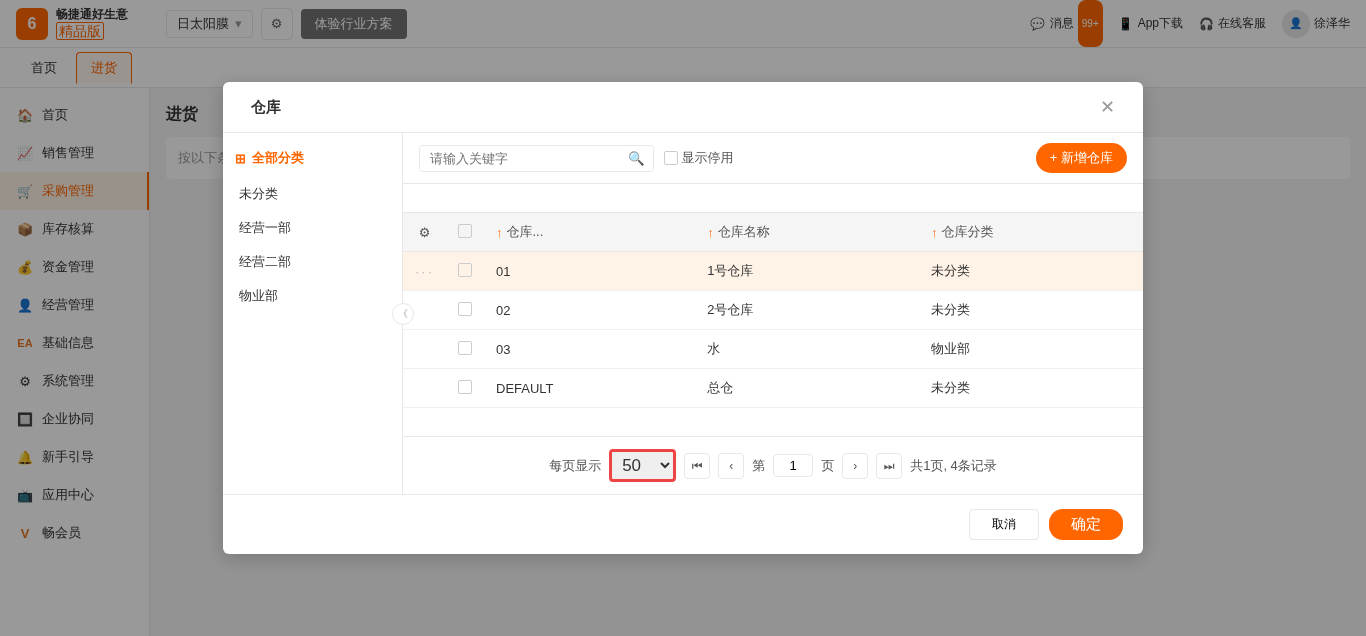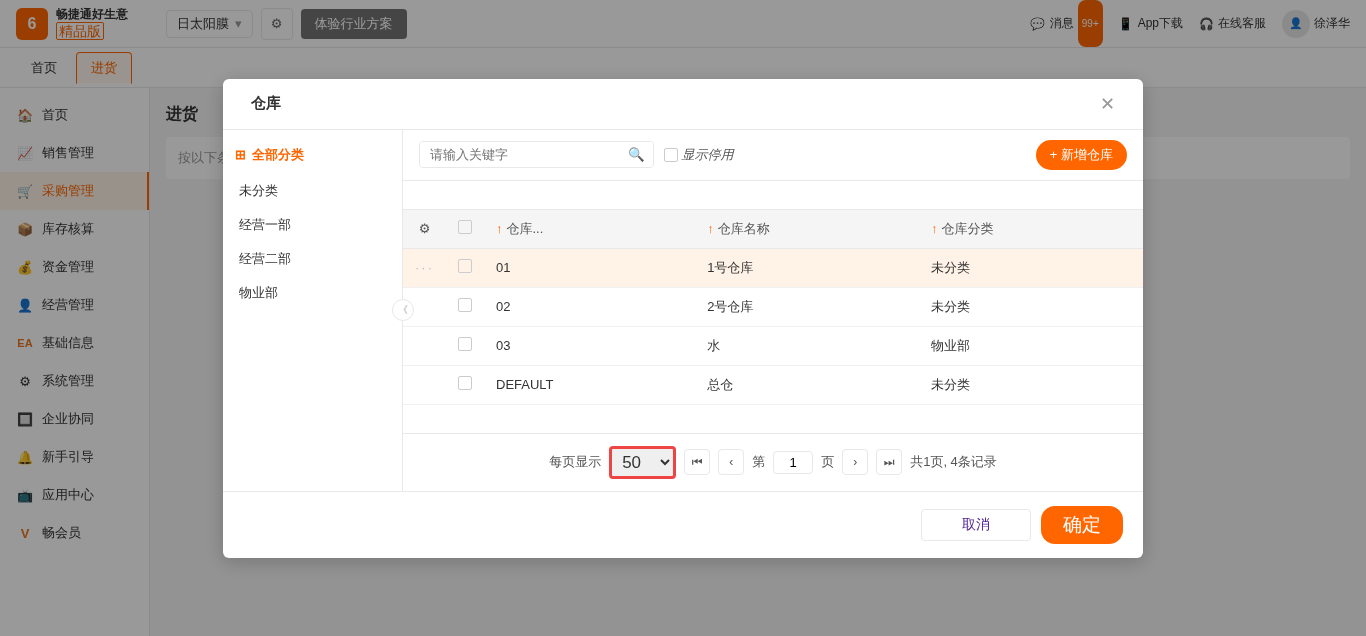--- a/index.html
+++ b/index.html
@@ -145,21 +145,21 @@
       border: 1px solid #e8e8e8; border-radius: 4px; overflow: hidden;
       background: #fff;
     }
     .search-input {
       border: none; outline: none; padding: 5px 10px; font-size: 13px;
       width: 200px; color: #999;
     }
     .search-icon-btn {
       padding: 5px 8px; background: #fff; border: none; cursor: pointer; color: #999;
     }
-    .show-disabled { display: flex; align-items: center; gap: 4px; color: #555; font-size: 13px; cursor: pointer; font-style: italic; }
+    .show-disabled { display: flex; align-items: center; gap: 4px; color: #555; font-size: 13px; cursor: pointer; }
     .checkbox-square { width: 14px; height: 14px; border: 1px solid #ccc; border-radius: 2px; display: inline-block; }
     .new-btn {
       margin-left: auto; background: #f60; color: #fff; border: none;
       border-radius: 15px; padding: 6px 14px; cursor: pointer; font-size: 13px;
       white-space: nowrap;
     }
 
     
     .table-area { flex: 1; overflow-y: auto; }
     table { width: 100%; border-collapse: collapse; }
@@ -198,26 +198,26 @@
       width: 40px; border: 1px solid #e8e8e8; border-radius: 4px;
       padding: 3px 6px; text-align: center; font-size: 13px;
     }
 
     
     .modal-footer {
       padding: 14px 20px; border-top: 1px solid #e8e8e8;
       display: flex; align-items: center; justify-content: flex-end; gap: 10px;
     }
     .cancel-btn {
-      padding: 6px 40px; border: 1px solid #e8e8e8; border-radius: 4px;
-      background: #fff; cursor: pointer; font-size: 14px; color: #4c1d95;
+      padding: 6px 22px; border: 1px solid #e8e8e8; border-radius: 4px;
+      background: #fff; cursor: pointer; font-size: 12px; color: #000000;
     }
     .confirm-btn {
       padding: 6px 22px; border: none; border-radius: 14px;
-      background: #f60; color: #fff; cursor: pointer; font-size: 19px;
+      background: #f60; color: #fff; cursor: pointer; font-size: 15px;
     }
   </style>
 </head>
 <body>
 
 <div class="top-header">
   <div class="logo-area">
     <div class="logo-icon">
       <span>6</span>
     </div>

